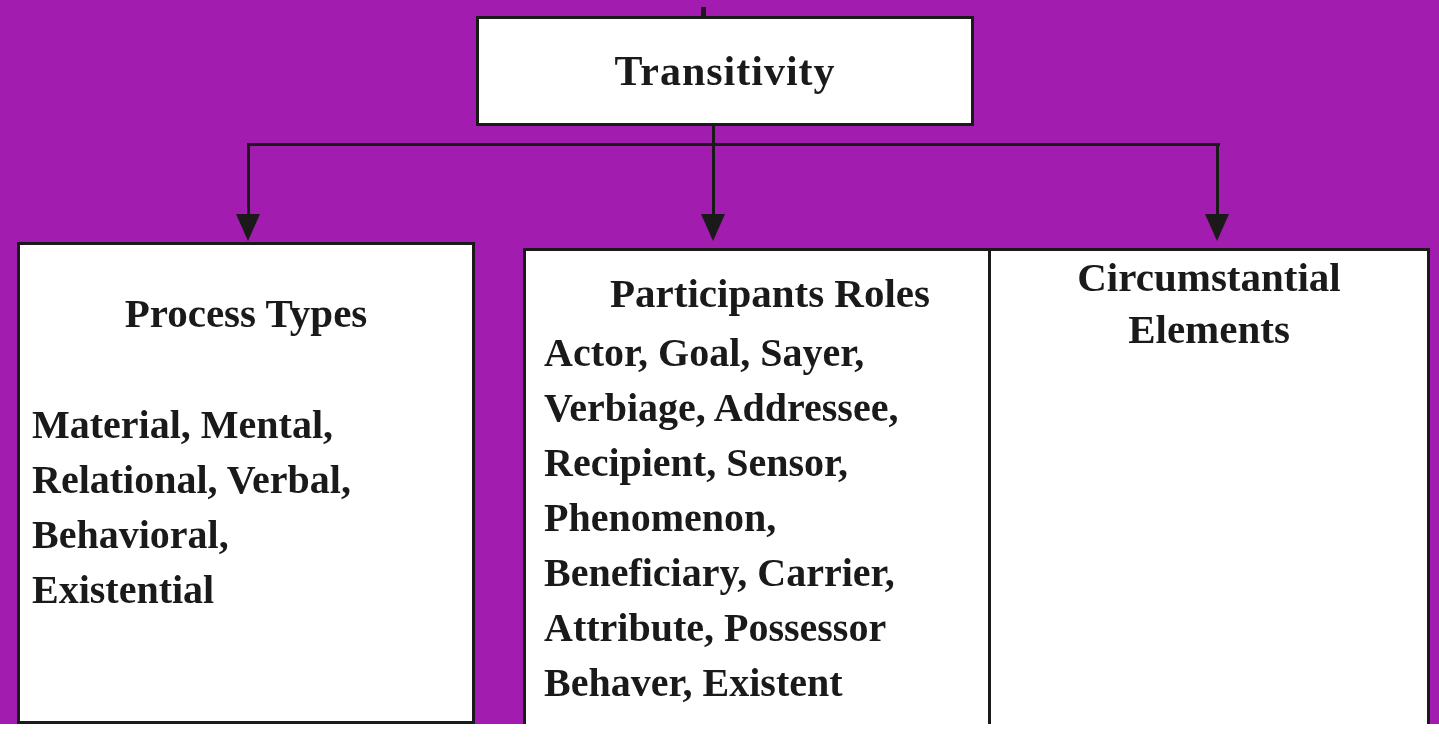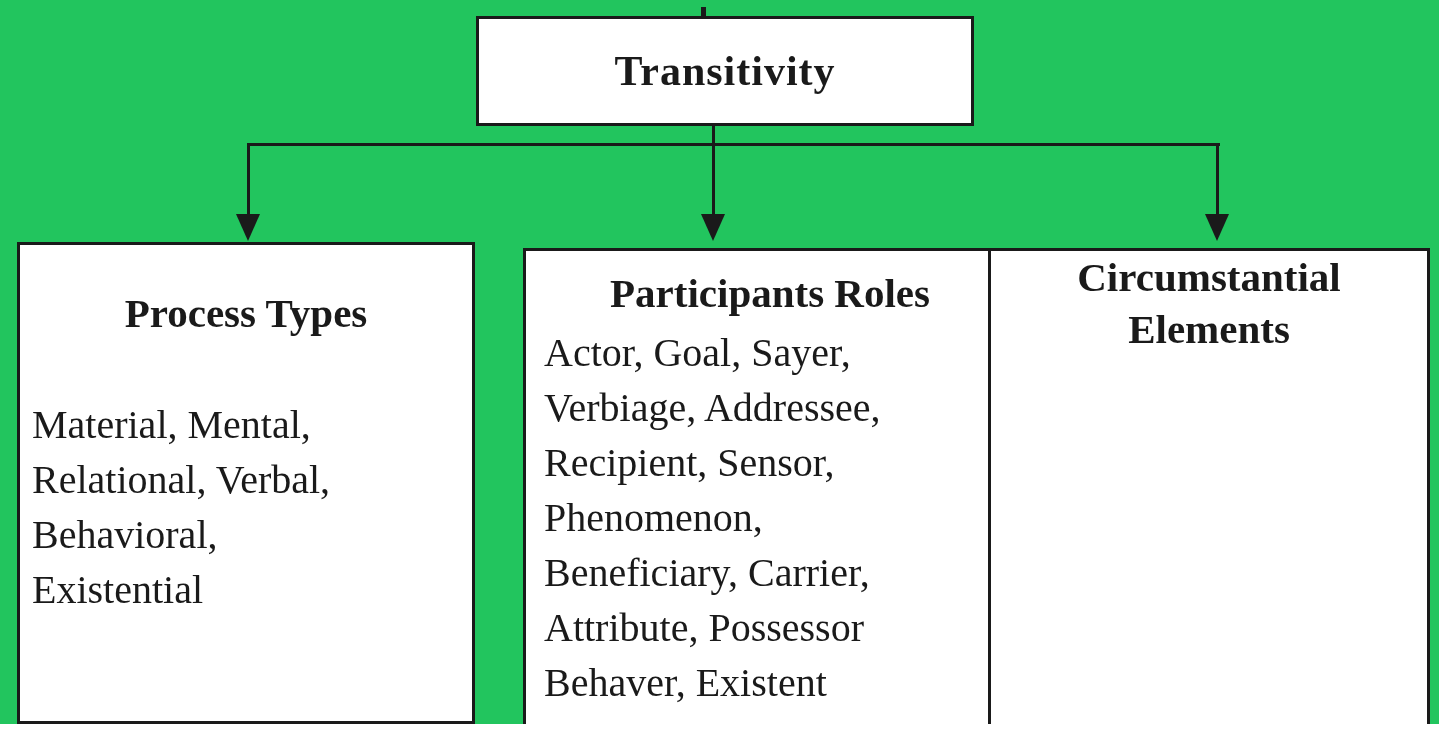--- a/index.html
+++ b/index.html
@@ -4,21 +4,21 @@
 <style>
   html, body {
     margin: 0;
     padding: 0;
     background: #ffffff;
   }
   .canvas {
     position: relative;
     width: 1439px;
     height: 724px;
-    background: #22c55e;
+    background: #a21caf;
     font-family: "Liberation Serif", "DejaVu Serif", serif;
     color: #1a1a1a;
     overflow: hidden;
   }
   .box {
     position: absolute;
     box-sizing: border-box;
     border: 3px solid #1a1a1a;
     background: #ffffff;
   }
@@ -39,20 +39,21 @@
   .branch-title {
     font-weight: bold;
     font-size: 41px;
     line-height: 52px;
     text-align: center;
   }
   .branch-list {
     font-size: 40px;
     line-height: 55px;
     white-space: pre-line;
+    font-weight: bold;
   }
   .box-left  { left: 17px;  top: 242px; width: 458px; height: 482px; }
   .box-mid   { left: 483px; top: 248px; width: 494px; height: 482px; margin-left: 40px; }
   .box-right { left: 988px; top: 248px; width: 442px; height: 482px; }
 
   .box-left  .branch-title { margin-top: 42px; }
   .box-left  .branch-list  { margin-top: 58px; padding: 0 10px 0 12px; }
   .box-mid   .branch-title { margin-top: 16px; }
   .box-mid   .branch-list  { margin-top: 6px;  padding: 0 8px 0 18px; }
   .box-right .branch-title { padding: 0 14px; }

